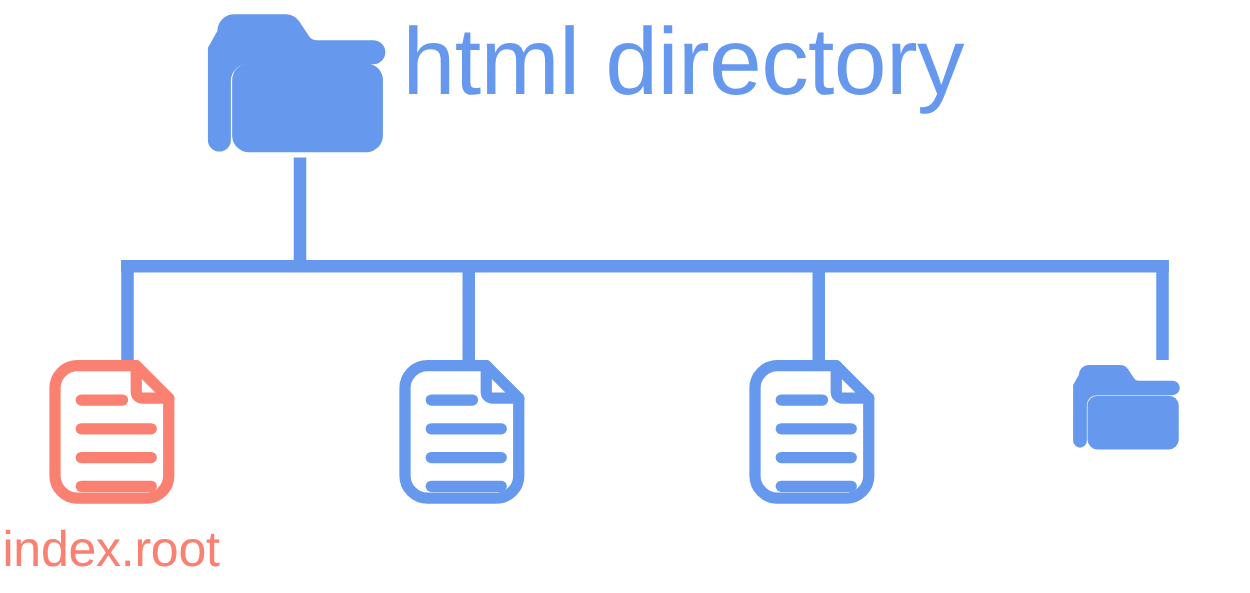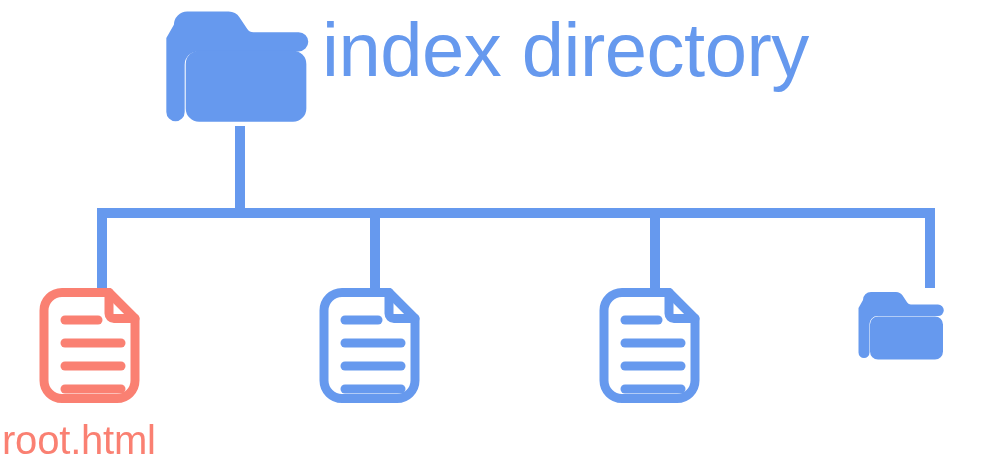--- a/index.html
+++ b/index.html
@@ -175,17 +175,17 @@
                a8,8 0 0 1 -8,8
                h-57
                a8,8 0 0 1 -8,-8
                v-27
                a8,8 0 0 1 8,-8
                z"></path>
     </g>
 
   </svg>
 
-  <div class="node-text" id="root-directory-label">index directory</div>
+  <div class="node-text" id="root-directory-label">html directory</div>
 
-  <div class="node-text" id="index-html-label">root.html</div>
+  <div class="node-text" id="index-html-label">index.root</div>
 
 </div>
 
 </body></html>

